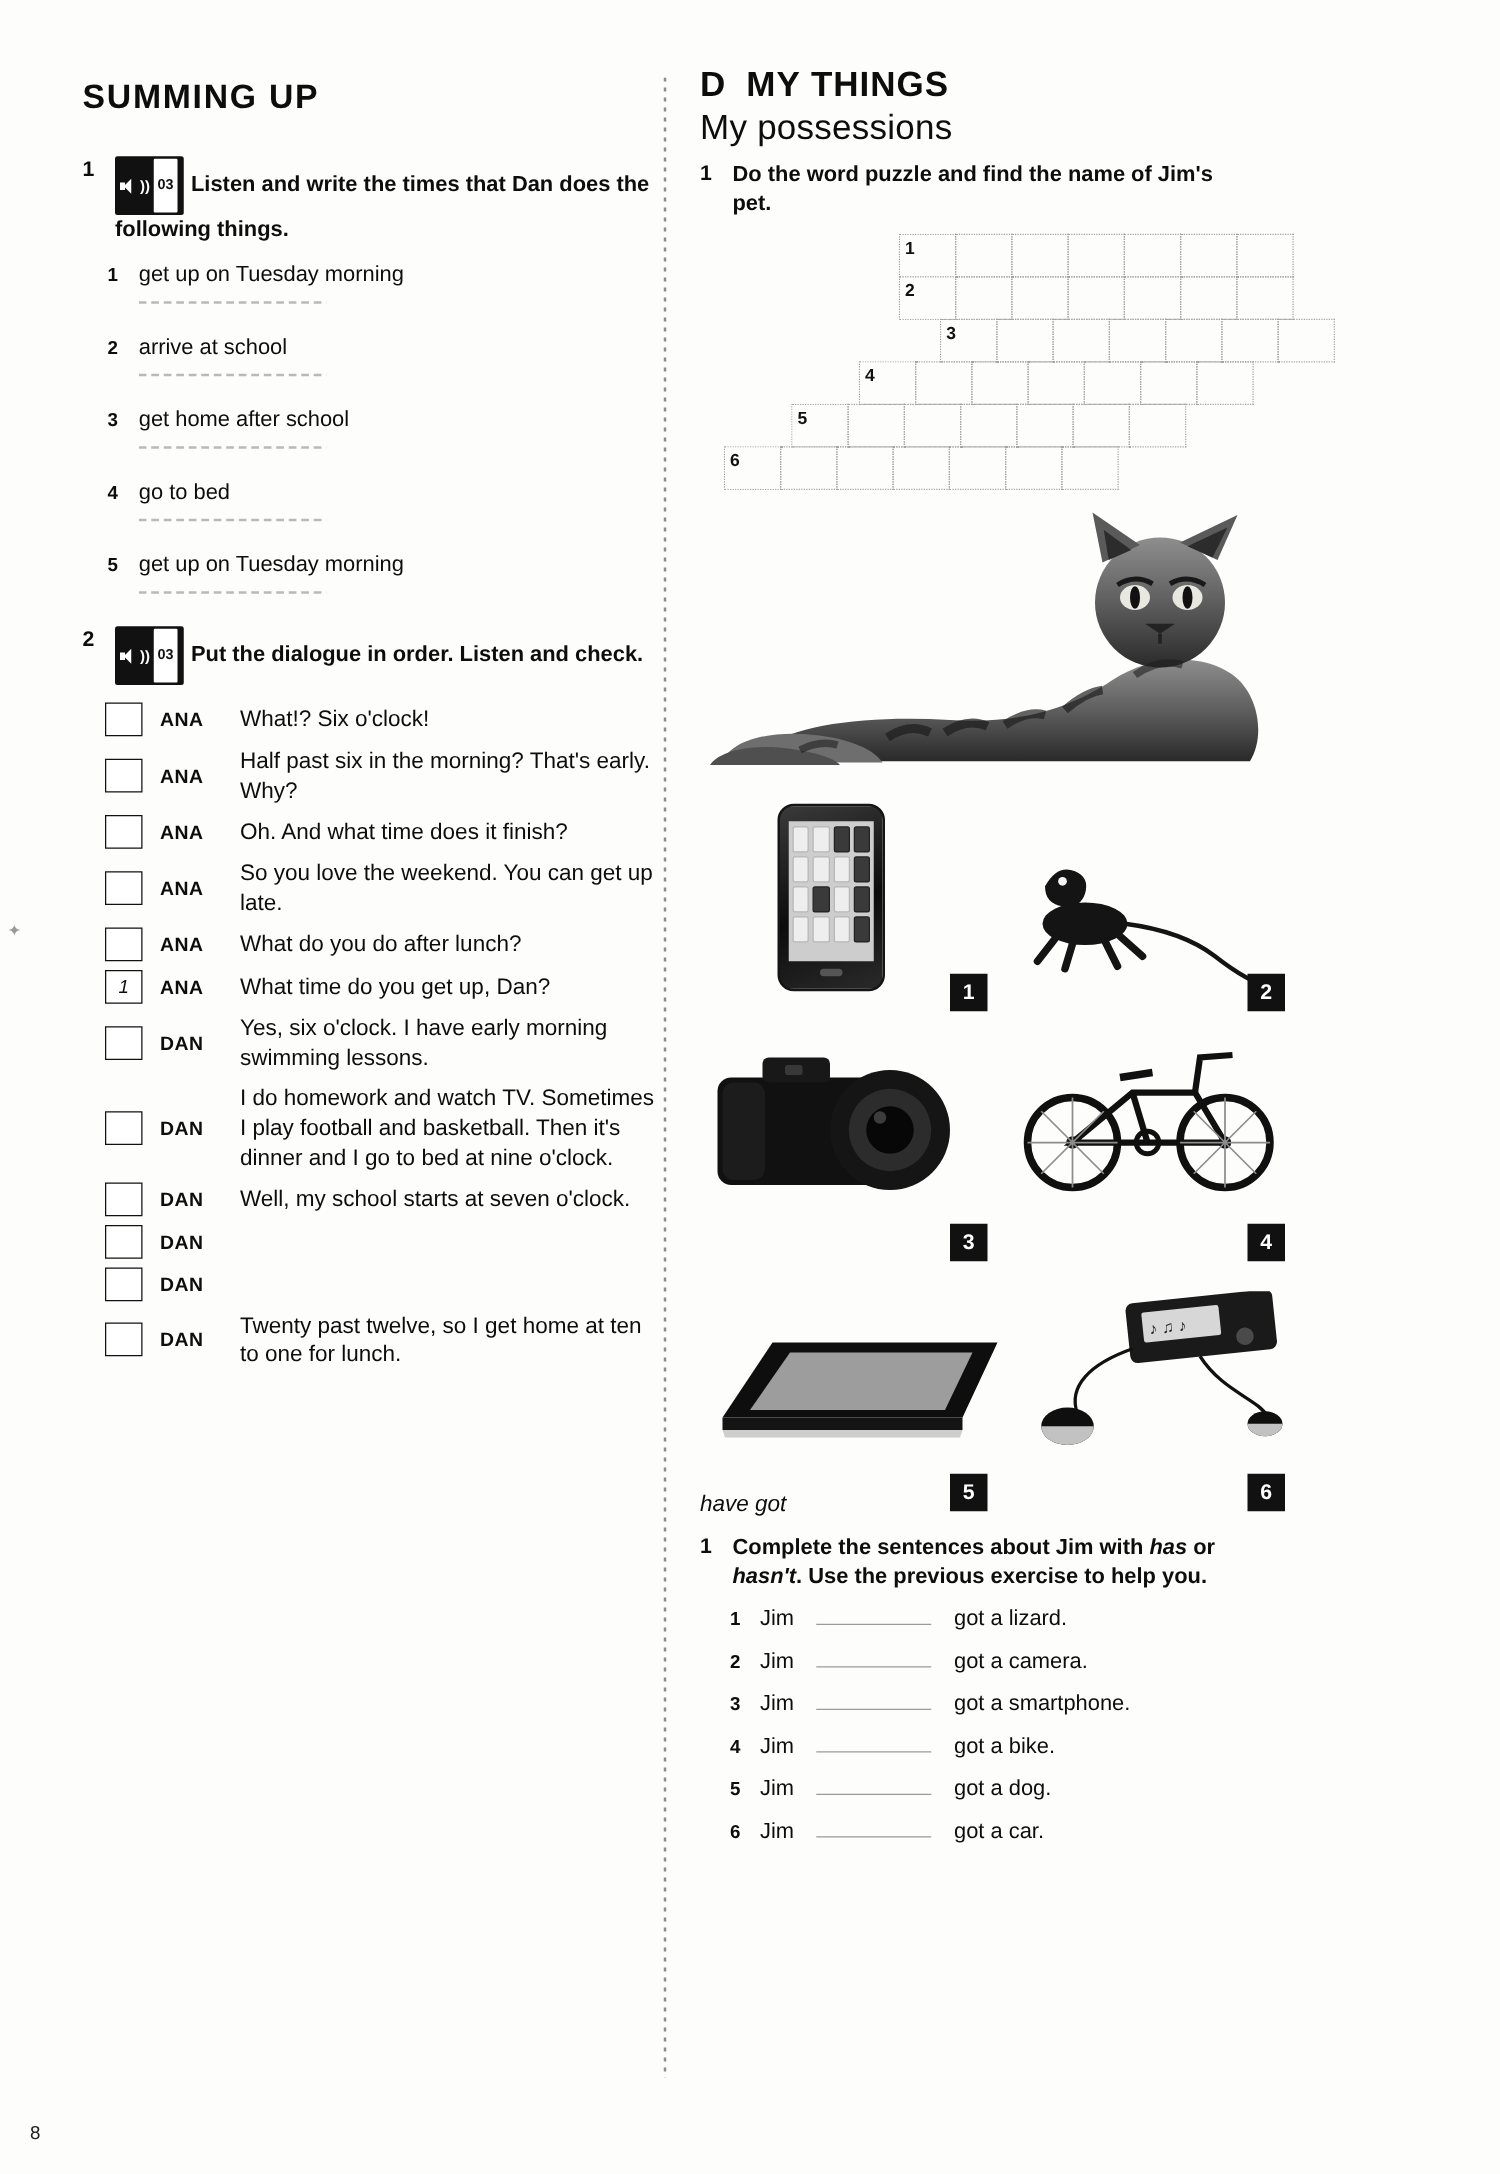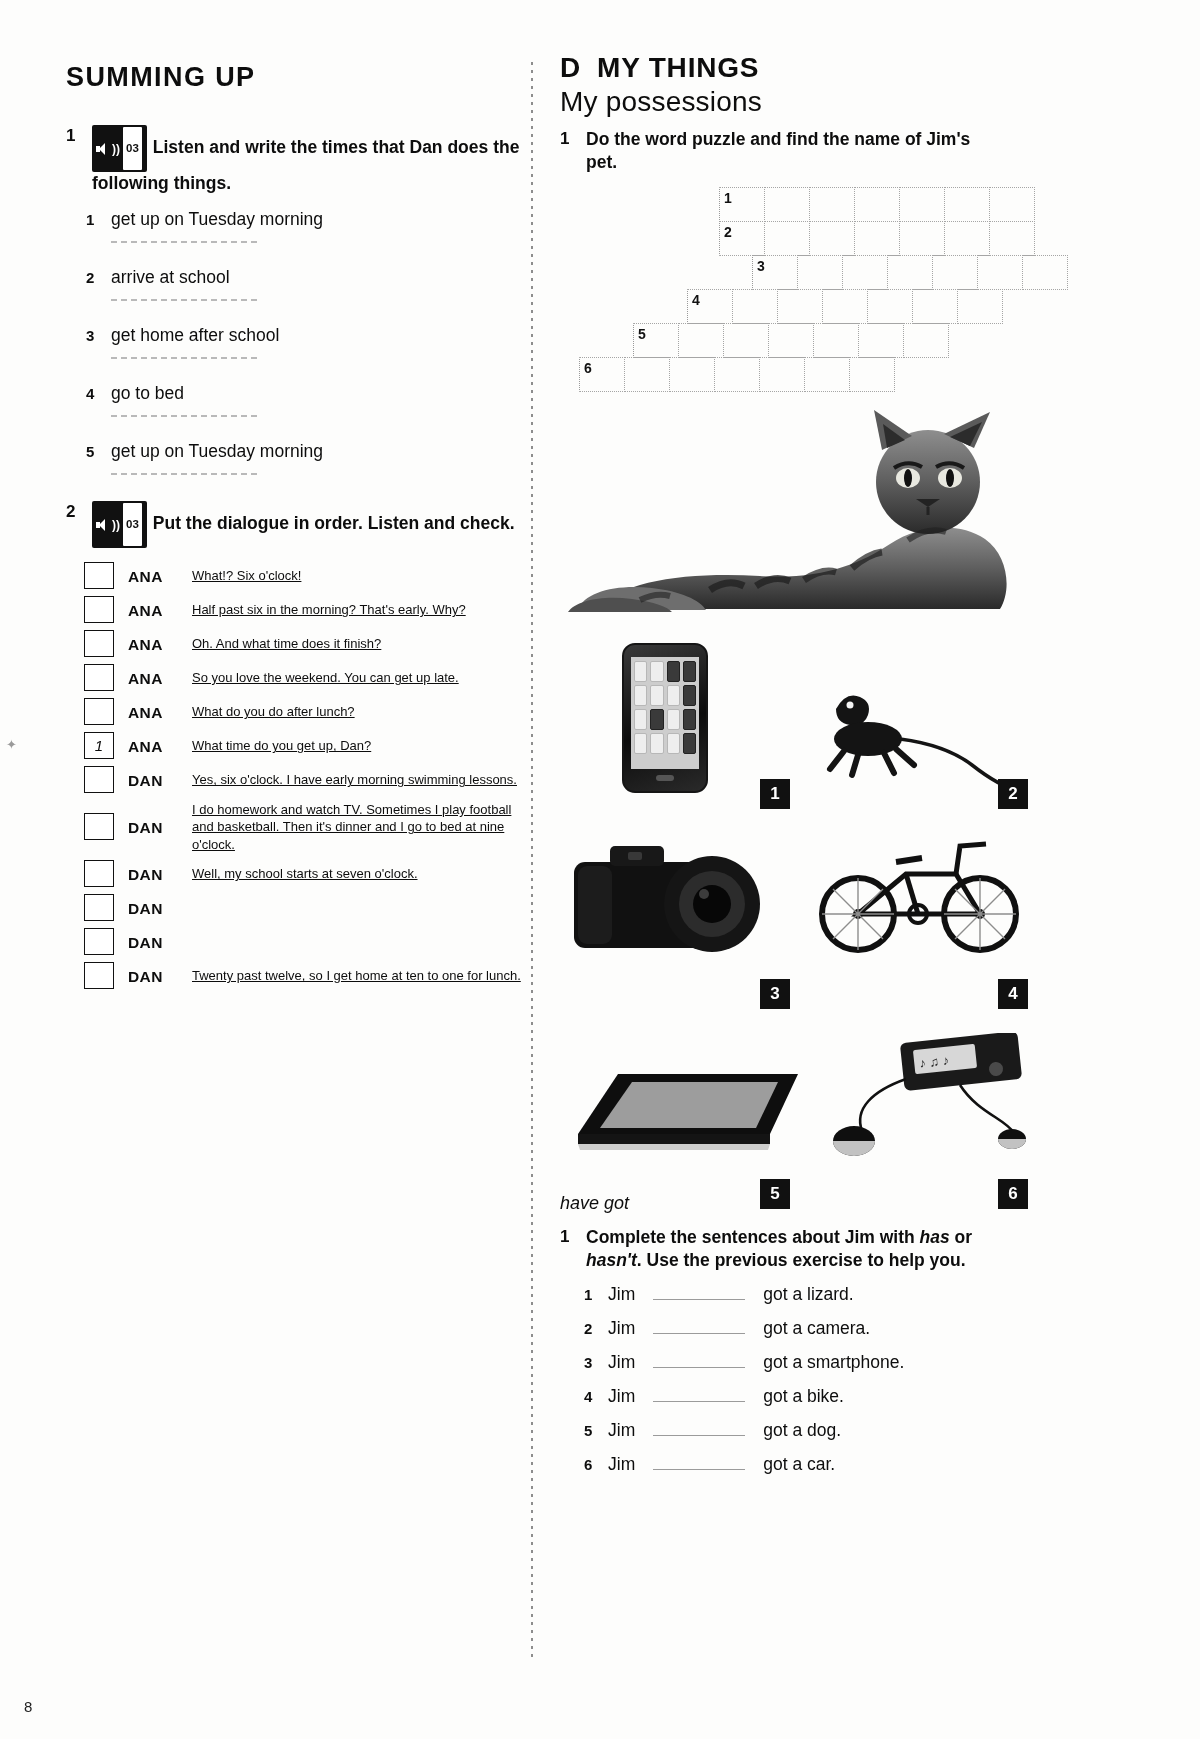--- a/index.html
+++ b/index.html
@@ -100,21 +100,21 @@
   .d-box {
     width:30px; height:27px; border:1.6px solid #111; background:#fff;
     margin-right:14px; flex:0 0 auto;
     display:flex; align-items:center; justify-content:center;
     font-style:italic; font-size:15px;
   }
   .d-spk {
     font-weight:bold; font-size:15.5px; letter-spacing:.4px;
     width:64px; flex:0 0 auto; padding-top:3px;
   }
-  .d-txt { font-size:13px; line-height:1.33; flex:1; padding-top:1px;text-decoration:underline; }
+  .d-txt { font-size:18px; line-height:1.33; flex:1; padding-top:1px; }
 
   
   .crossword { position:relative; margin:14px 0 0 0; height:210px; }
   .cw-row { position:absolute; display:flex; }
   .cw-cell {
     width:46px; height:35px;
     border:1px dotted #a5a5a5;
     margin-left:-1px; margin-top:-1px;
     position:relative; background:transparent;
   }

